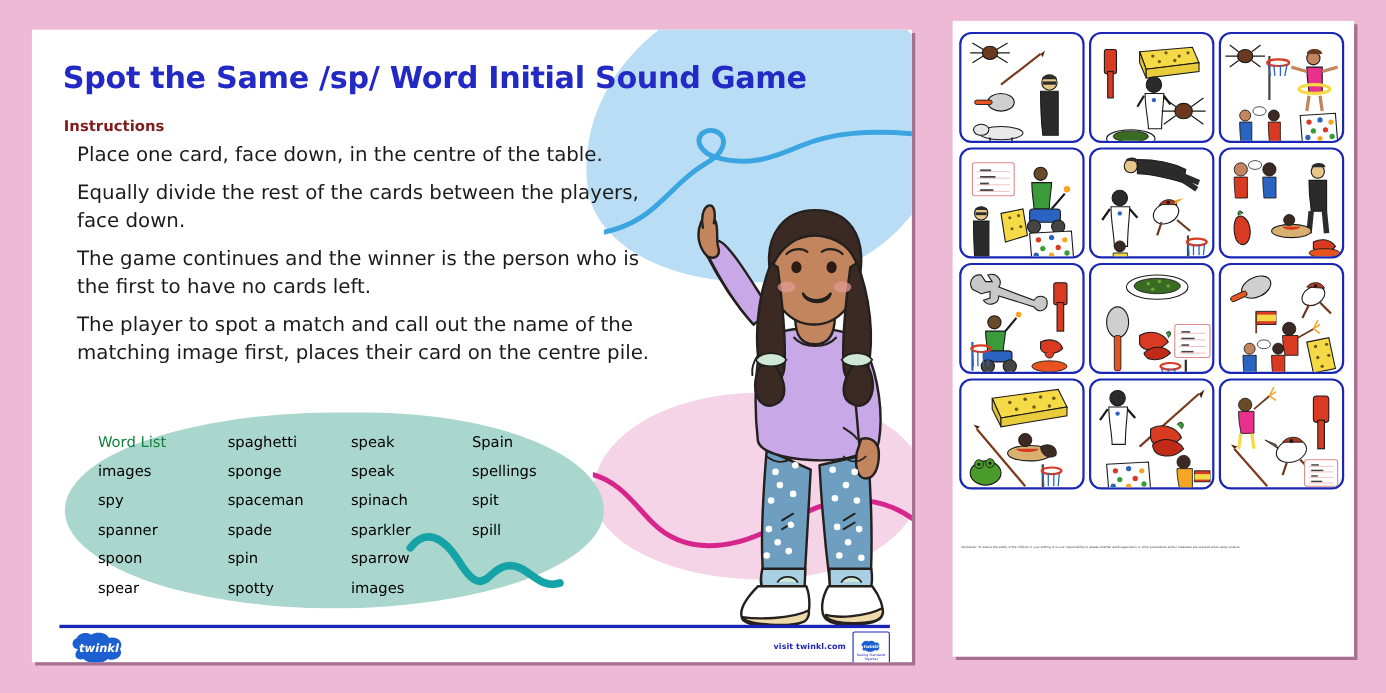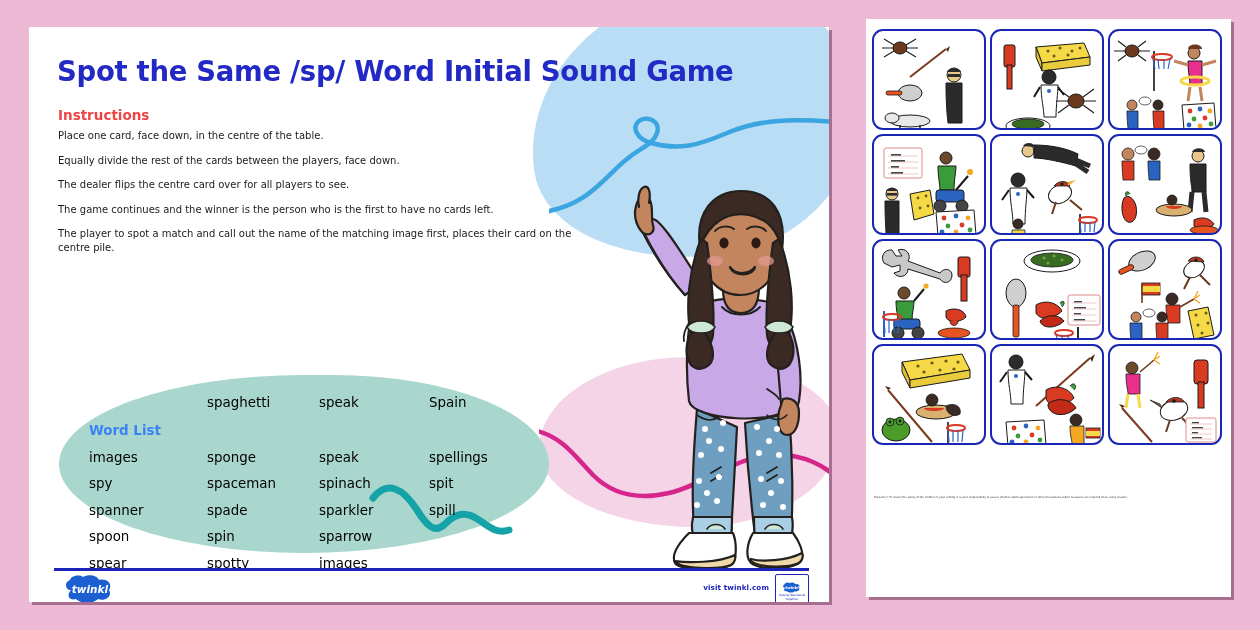--- a/index.html
+++ b/index.html
@@ -36,36 +36,36 @@
   }
   .teal-squiggle{position:absolute;left:340px;top:445px;width:150px;height:80px;}
 
   #title{
     position:absolute;left:28px;top:28px;width:690px;
     color:#2329c4;font-weight:bold;font-size:27.5px;letter-spacing:-.3px;
     font-family:"DejaVu Sans", sans-serif;
   }
   #instr-head{
     position:absolute;left:29px;top:80px;
-    font-size:13.5px;font-weight:bold;color:#ef4444;
+    font-size:13.5px;font-weight:bold;color:#7f1d1d;
   }
   #instr-list{
     position:absolute;left:29px;top:102px;width:545px;
   }
   #instr-list p{
-    margin:0 0 11px 0;font-size:10px;color:#1b1b1b;line-height:1.36;
+    margin:0 0 11px 12px;font-size:18px;color:#1b1b1b;line-height:1.36;
   }
   #wordlist{
     position:absolute;left:60px;top:363px;width:460px;
     display:grid;grid-template-columns:118px 112px 110px 100px;
   }
   #wordlist .wcell{
     font-size:13.4px;color:#000000;line-height:26.6px;height:26.6px;
   }
-  #wordlist .wcell.head{font-weight:bold;color:#3b82f6;margin-top:28px;}
+  #wordlist .wcell.head{font-weight:normal;color:#15803d;}
 
   
   #girl{position:absolute;left:598px;top:150px;width:230px;height:400px;}
 
   
   #rule{position:absolute;left:25px;top:541px;width:755px;height:2.5px;background:#1c24b8;}
   #twinkl-logo{position:absolute;left:34px;top:547px;width:54px;height:30px;}
   #visit{
     position:absolute;right:60px;top:556px;font-size:7.2px;color:#1c24b8;
     font-weight:bold;letter-spacing:.1px;
@@ -122,21 +122,20 @@
     <path d="M4,26 C18,8 34,16 48,38 C58,54 66,62 76,52 C86,42 96,38 110,48 C120,55 128,62 140,58" fill="none" stroke="#16a3a8" stroke-width="7" stroke-linecap="round"></path>
   </svg>
 
   <div id="title">Spot the Same /sp/ Word Initial Sound Game</div>
 
   <div id="instr-head">Instructions</div>
 
   <div id="instr-list">
     <p>Place one card, face down, in the centre of the table.</p>
     <p>Equally divide the rest of the cards between the players, face down.</p>
-    <p>The dealer flips the centre card over for all players to see.</p>
     <p>The game continues and the winner is the person who is the first to have no cards left.</p>
     <p>The player to spot a match and call out the name of the matching image first, places their card on the centre pile.</p>
   </div>
 
   <div id="wordlist">
     <div class="wcell head">Word List</div>
     <div class="wcell">spaghetti</div>
     <div class="wcell">speak</div>
     <div class="wcell">Spain</div>
 

